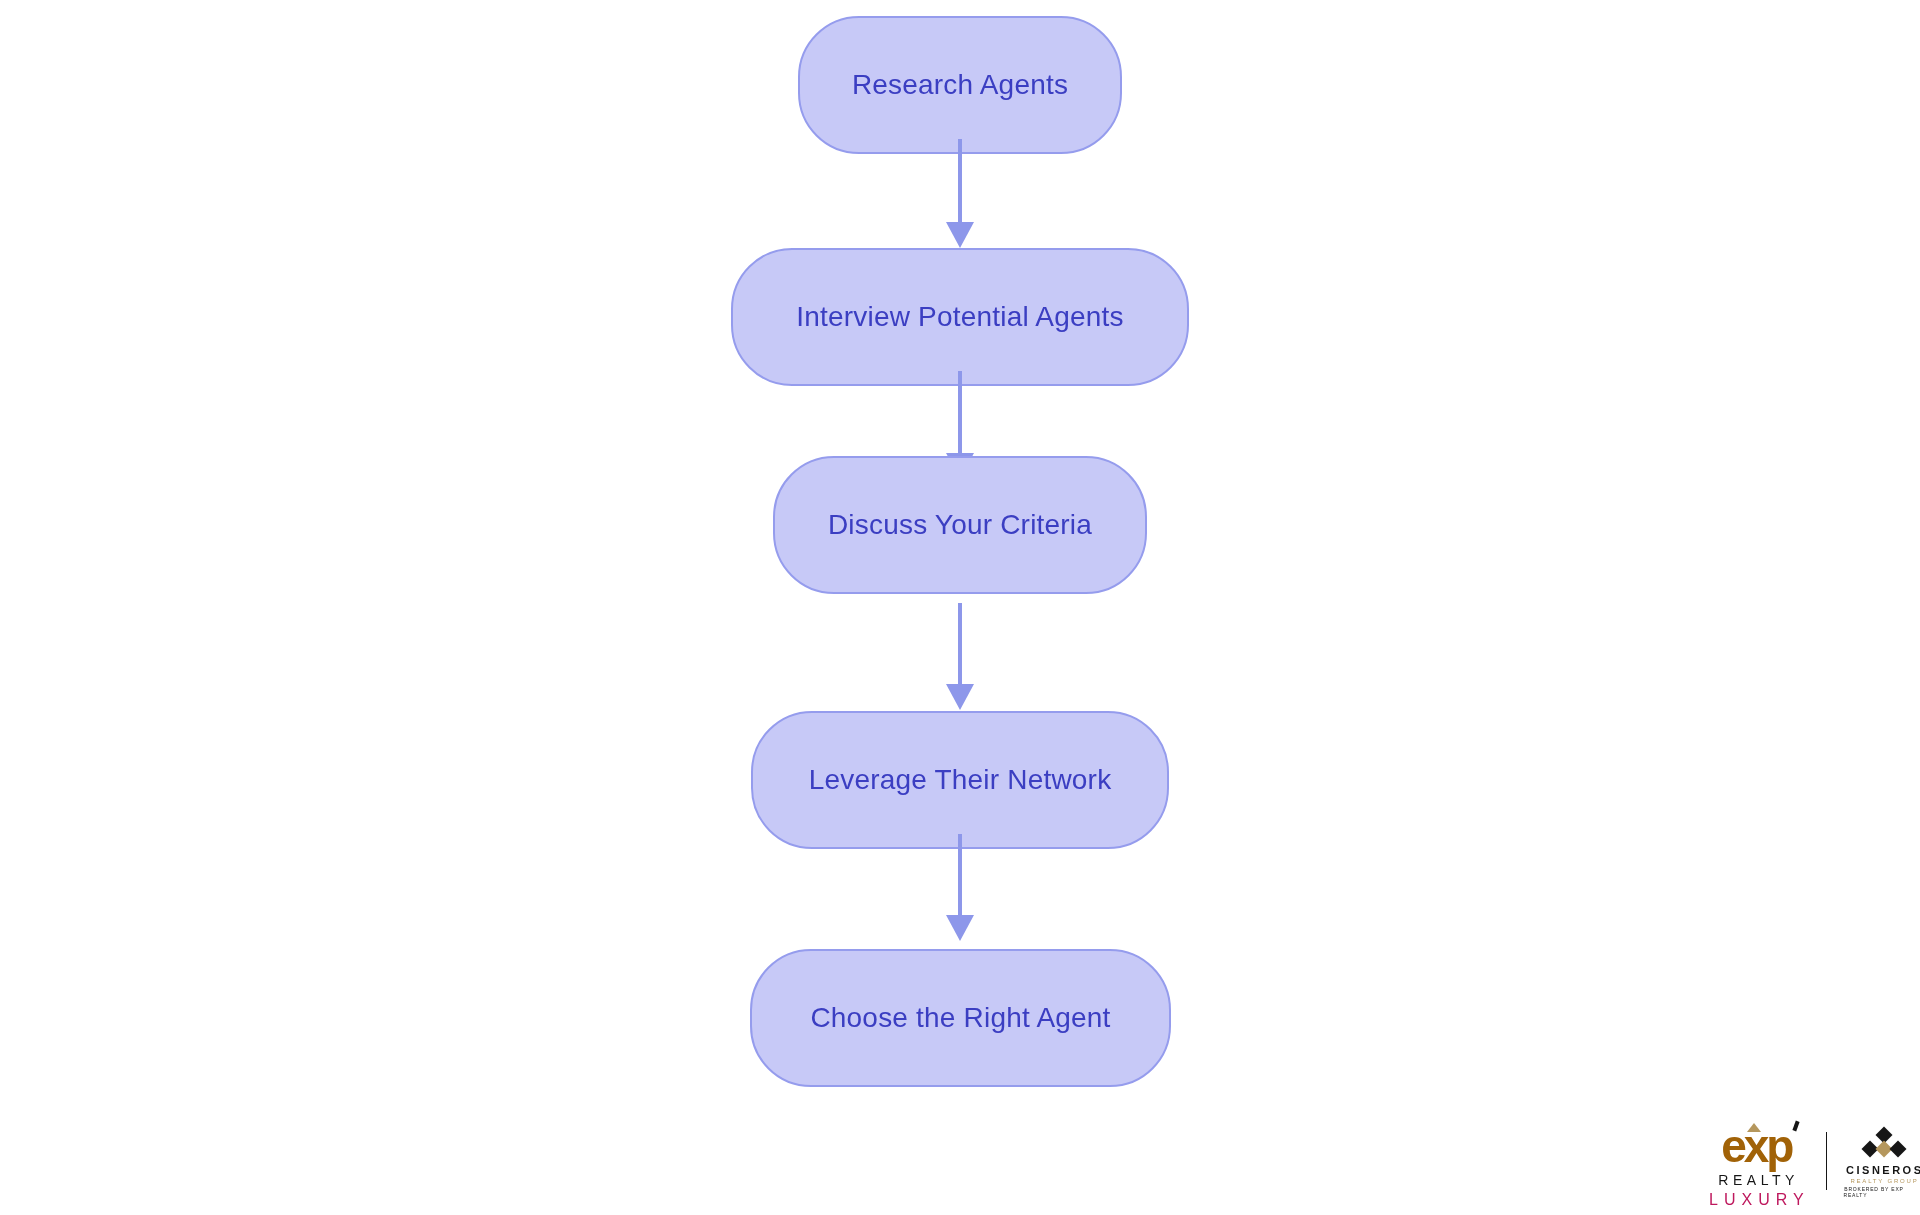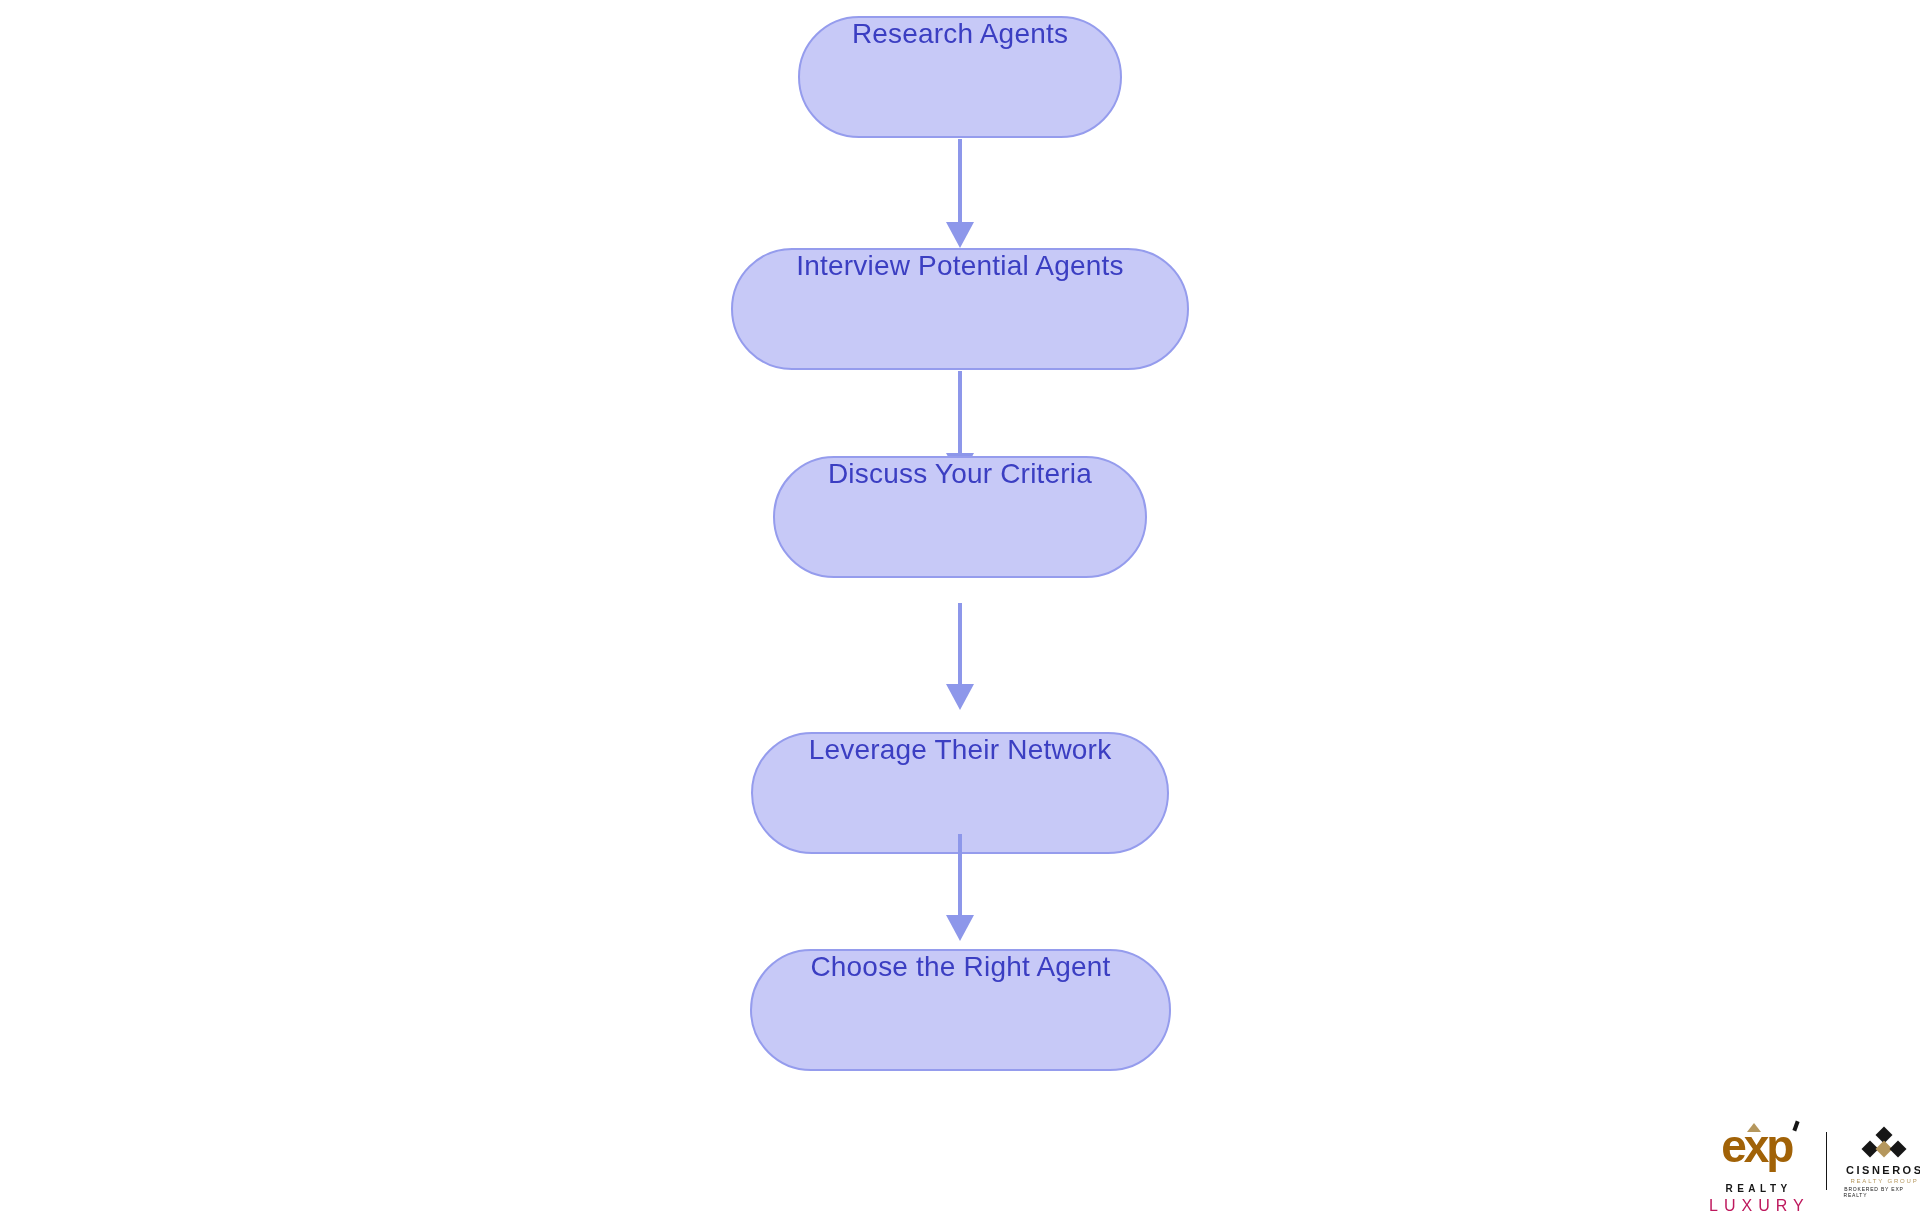--- a/index.html
+++ b/index.html
@@ -7,35 +7,36 @@
   body {
     position:relative;
     background:#ffffff;
     overflow:hidden;
     font-family:"Liberation Sans", sans-serif;
   }
 
   
   .node {
     position:absolute;
-    height:122px;
+    height:138px;
     border-radius:61px;
     background:#c7c9f7;
     border:2px solid #959ced;
     display:flex;
+    align-items:center;
     justify-content:center;
     font-size:28px;
     color:#3b3ec2;
     letter-spacing:0.2px;
     white-space:nowrap;
   }
   #node-0 { left:798px; top:16px;  width:324px; }
   #node-1 { left:731px; top:248px; width:458px; }
   #node-2 { left:773px; top:456px; width:374px; }
-  #node-3 { left:751px; top:732px; width:418px; }
+  #node-3 { left:751px; top:711px; width:418px; }
   #node-4 { left:750px; top:949px; width:421px; }
 
   
   .arrow {
     position:absolute;
     left:946px;
     width:28px;
     display:flex;
     flex-direction:column;
     align-items:center;
@@ -77,21 +78,21 @@
     border-right:7px solid transparent;
     border-bottom:9px solid #b5975d;
   }
   .exp-tick {
     position:absolute;
     top:-7px; right:-7px;
     width:4px; height:10px;
     background:#161616;
     transform:rotate(20deg);
   }
-  .exp-realty { font-size:10px; font-weight:bold; letter-spacing:4.5px; color:#161616; margin-top:18px; text-indent:4.5px; }
+  .exp-realty { font-size:14px; font-weight:normal; letter-spacing:4.5px; color:#161616; margin-top:7px; text-indent:4.5px; }
   .exp-luxury { font-size:16px; letter-spacing:6px; color:#be185d; margin-top:3px; text-indent:6px; }
 
   .brand-divider { width:2px; height:58px; background:#161616; margin-top:10px; }
 
   .cis-block { display:flex; flex-direction:column; align-items:center; padding-top:7px; }
   .cis-diamonds { position:relative; width:46px; height:29px; margin-bottom:6px; }
   .diamond { position:absolute; width:12px; height:12px; background:#161616; transform:rotate(45deg); }
   .d-top    { left:17px; top:0; }
   .d-left   { left:3px;  top:14px; }
   .d-center { left:17px; top:14px; background:#b5975d; }

